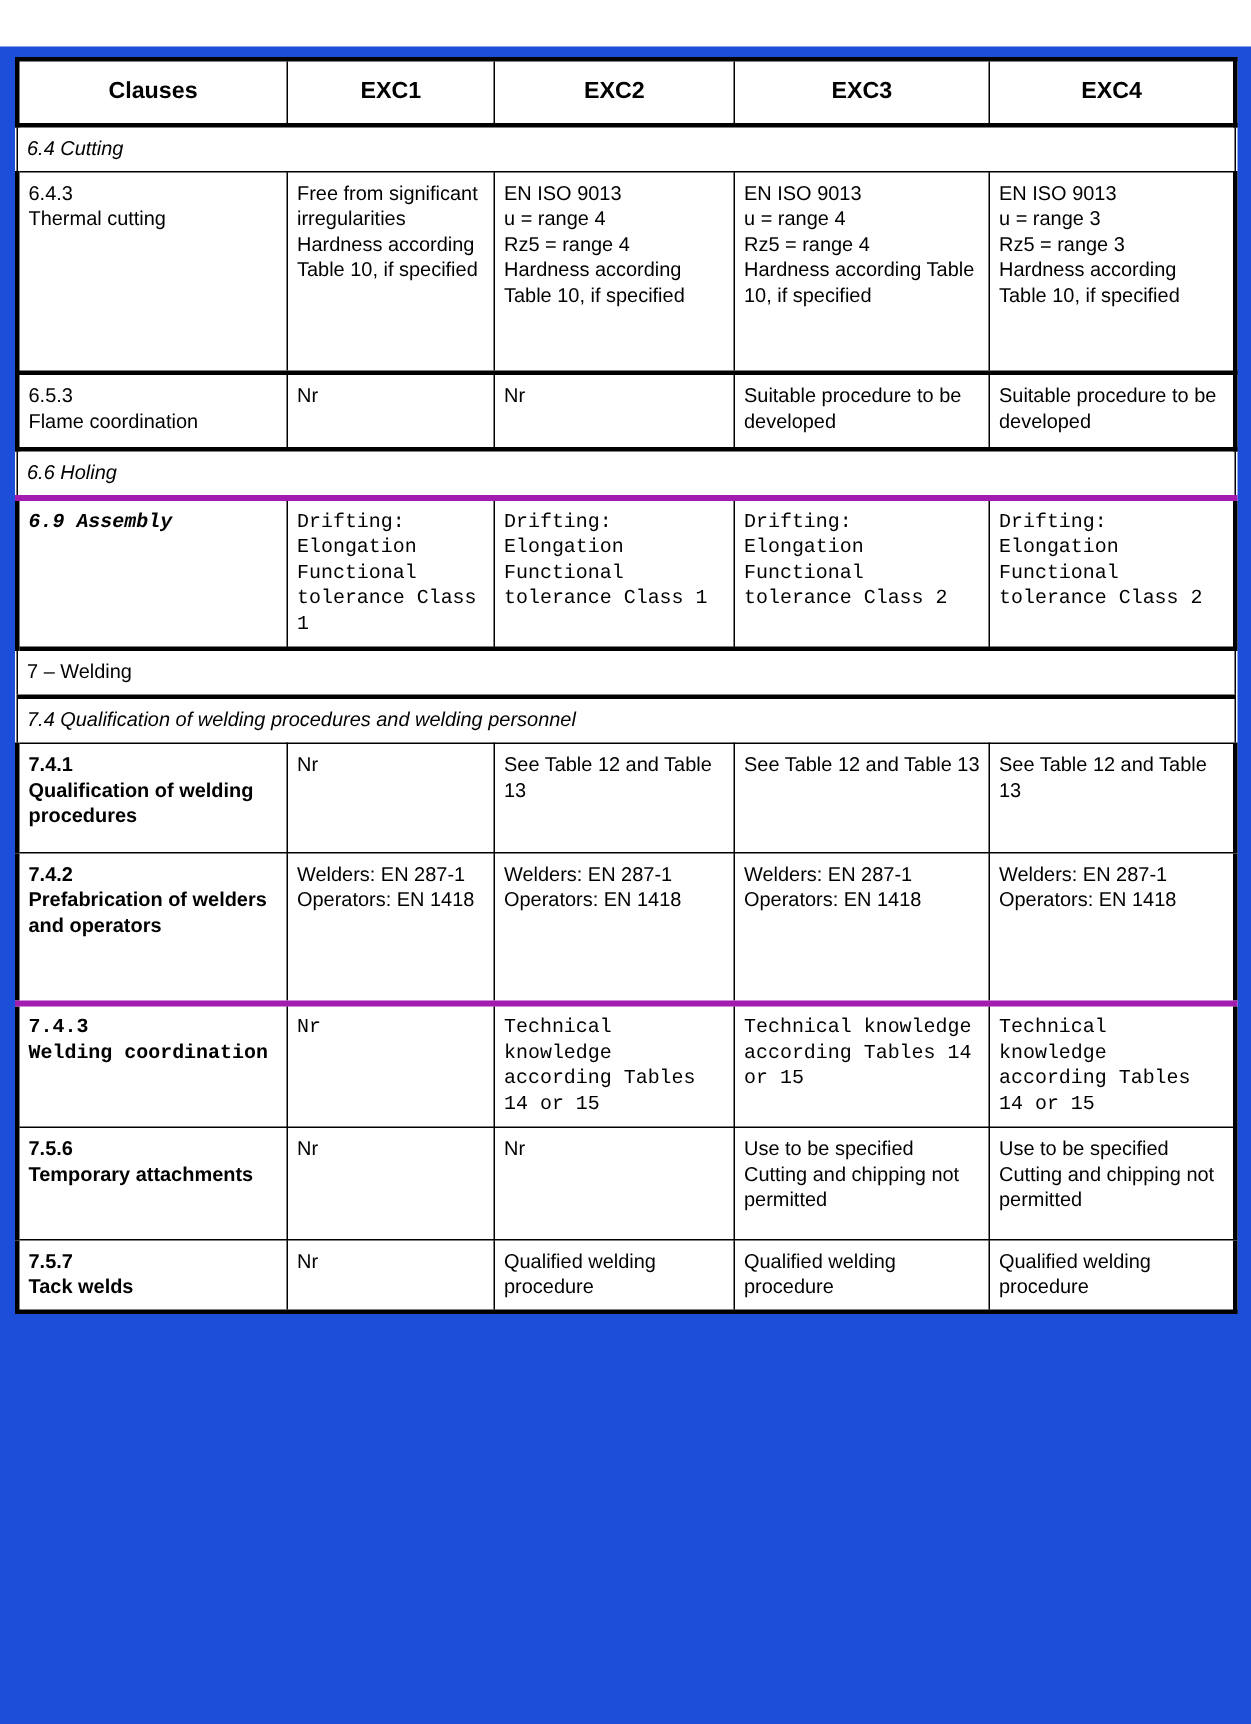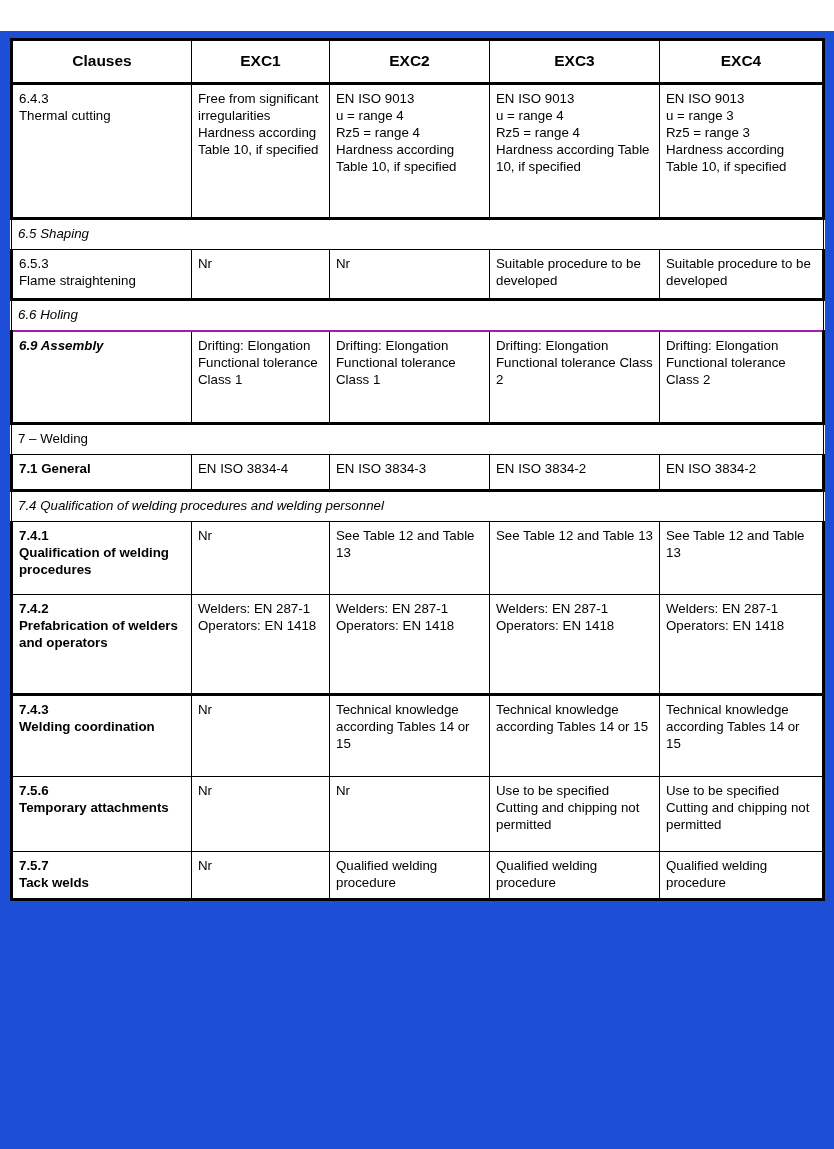--- a/index.html
+++ b/index.html
@@ -86,21 +86,21 @@
   }
   td.section-head.upright { font-style: normal; }
   td.section-head.thick-top { border-top: 3px solid #000; }
 
   
   td.cell {
     font-size: 13.3px;
   }
   td.cell.edge-left  { border-left: 3px solid #000; }
   td.cell.edge-right { border-right: 3px solid #000; }
-  tr.thick-top > td { border-top: 2px solid #a21caf; }
+  tr.thick-top > td { border-top: 4px solid #a21caf; font-family: Liberation Mono, monospace; }
   tr.thick-bottom > td { border-bottom: 3px solid #000; }
 
   td.cell.bold   { font-weight: bold; }
   td.cell.bolditalic { font-weight: bold; font-style: italic; }
 
   .para { margin: 0; }
   .para + .para { margin-top: 0px; }
   .gap { margin-top: 13px; }
 
   
@@ -134,20 +134,23 @@
         <tr class="header-row">
           <th class="first">Clauses</th>
           <th>EXC1</th>
           <th>EXC2</th>
           <th>EXC3</th>
           <th class="last">EXC4</th>
         </tr>
       </thead>
       <tbody>
 
+        <tr>
+          <td class="section-head" colspan="5">6.4 Cutting</td>
+        </tr>
         <tr class="r-643 thick-bottom">
           <td class="cell edge-left">
             <p class="para">6.4.3</p>
             <p class="para">Thermal cutting</p>
           </td>
           <td class="cell">
             <p class="para">Free from significant irregularities Hardness according Table 10, if specified</p>
           </td>
           <td class="cell">
             <p class="para">EN ISO 9013</p>
@@ -162,27 +165,24 @@
             <p class="para gap">Hardness according Table 10, if specified</p>
           </td>
           <td class="cell edge-right">
             <p class="para">EN ISO 9013</p>
             <p class="para">u = range 3</p>
             <p class="para">Rz5 = range 3</p>
             <p class="para gap">Hardness according Table 10, if specified</p>
           </td>
         </tr>
 
-        <tr>
-          <td class="section-head thick-top" colspan="5">6.5 Shaping</td>
-        </tr>
         <tr class="r-653 thick-bottom">
           <td class="cell edge-left">
             <p class="para">6.5.3</p>
-            <p class="para">Flame straightening</p>
+            <p class="para">Flame coordination</p>
           </td>
           <td class="cell">
               <p class="para">Nr</p>
             </td>
           <td class="cell">
               <p class="para">Nr</p>
             </td>
           <td class="cell">
               <p class="para">Suitable procedure to be developed</p>
             </td>
@@ -208,37 +208,20 @@
           <td class="cell">
               <p class="para">Drifting: Elongation Functional tolerance Class 2</p>
             </td>
           <td class="cell edge-right">
               <p class="para">Drifting: Elongation Functional tolerance Class 2</p>
             </td>
         </tr>
 
         <tr>
           <td class="section-head upright thick-top" colspan="5">7 – Welding</td>
-        </tr>
-        <tr class="r-71">
-          <td class="cell edge-left bold">
-            <p class="para">7.1 General</p>
-          </td>
-          <td class="cell">
-              <p class="para">EN ISO 3834-4</p>
-            </td>
-          <td class="cell">
-              <p class="para">EN ISO 3834-3</p>
-            </td>
-          <td class="cell">
-              <p class="para">EN ISO 3834-2</p>
-            </td>
-          <td class="cell edge-right">
-              <p class="para">EN ISO 3834-2</p>
-            </td>
         </tr>
 
         <tr>
           <td class="section-head thick-top" colspan="5">7.4 Qualification of welding procedures and welding personnel</td>
         </tr>
         <tr class="r-741">
           <td class="cell edge-left bold">
             <p class="para">7.4.1</p>
             <p class="para">Qualification of welding procedures</p>
           </td>

